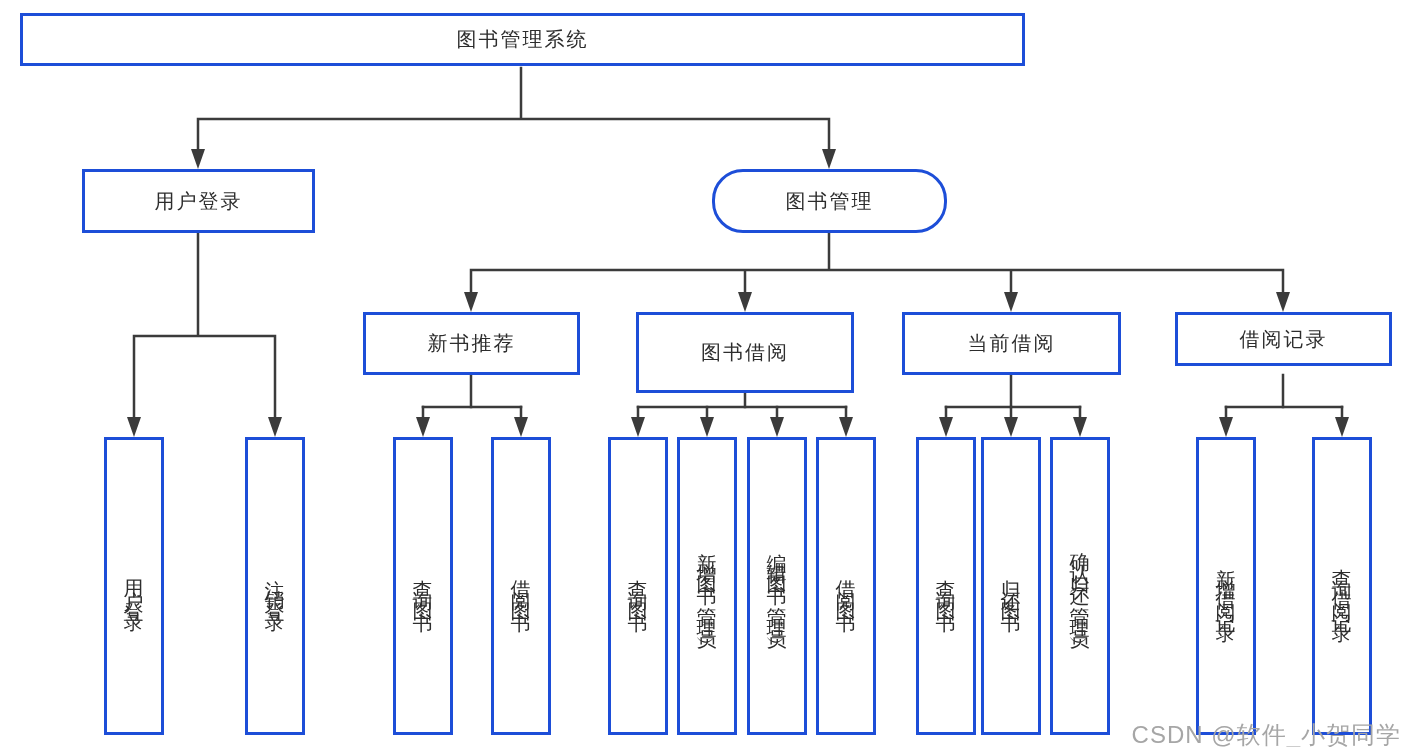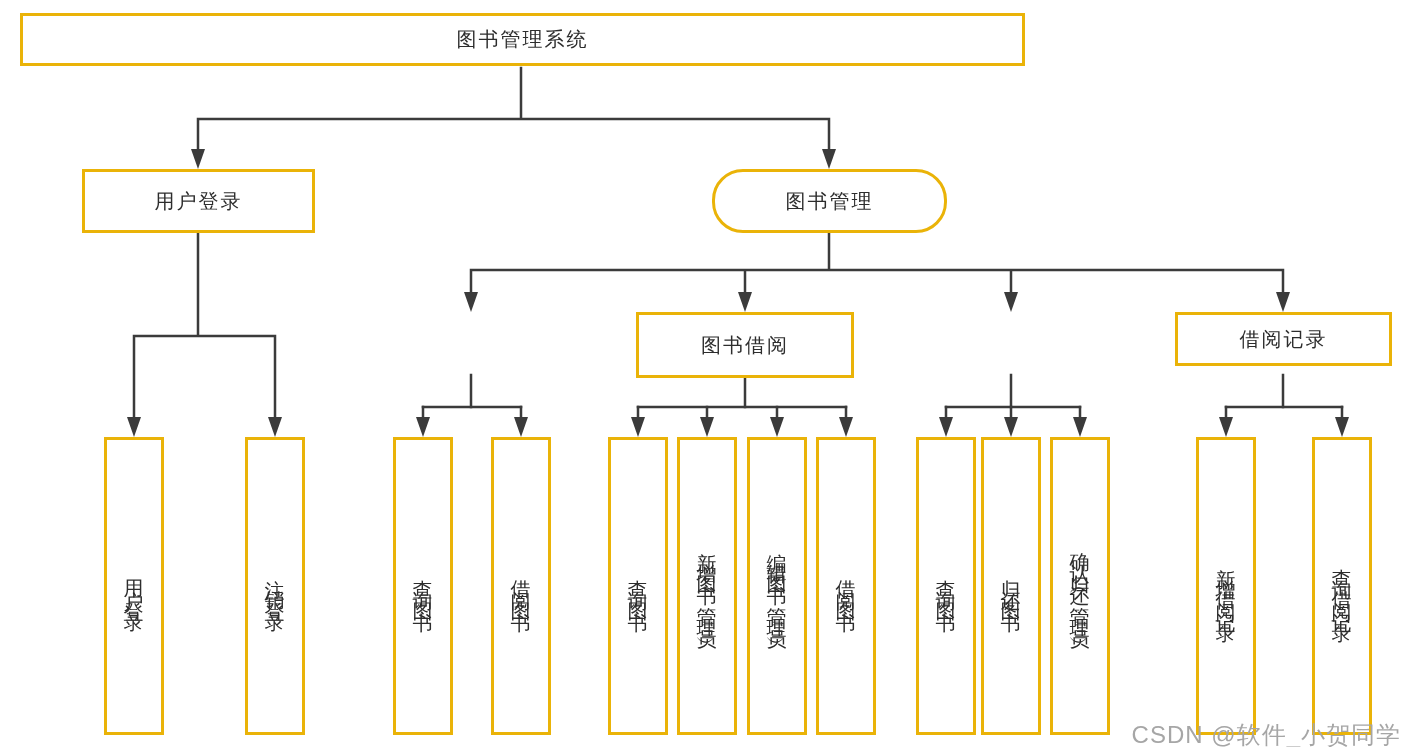--- a/index.html
+++ b/index.html
@@ -12,21 +12,21 @@
     overflow: hidden;
   }
   #connectors {
     position: absolute;
     left: 0; top: 0;
     z-index: 1;
   }
   .box {
     position: absolute;
     background: #ffffff;
-    border: 3px solid #eab308;
+    border: 3px solid #1d4ed8;
     box-sizing: border-box;
     display: flex;
     align-items: center;
     justify-content: center;
     color: #2d2d2d;
     z-index: 2;
   }
   .h-label {
     font-size: 20px;
     letter-spacing: 2px;
@@ -40,21 +40,21 @@
     letter-spacing: 11px;
     white-space: nowrap;
   }
   
   .n-root   { left: 20px;   top: 13px;  width: 1005px; height: 53px; }
   
   .n-user   { left: 82px;   top: 169px; width: 233px;  height: 64px; }
   .n-book   { left: 712px;  top: 169px; width: 235px;  height: 64px; border-radius: 31px; }
   
   .n-recommend { left: 363px;  top: 312px; width: 217px; height: 63px; }
-  .n-borrow    { left: 636px;  top: 312px; width: 218px; height: 66px; }
+  .n-borrow    { left: 636px;  top: 312px; width: 218px; height: 81px; }
   .n-current   { left: 902px;  top: 312px; width: 219px; height: 63px; }
   .n-records   { left: 1175px; top: 312px; width: 217px; height: 54px; }
   
   .leaf { top: 437px; width: 60px; height: 298px; }
   .lf0  { left: 104px; }
   .lf1  { left: 245px; }
   .lf2  { left: 393px; }
   .lf3  { left: 491px; }
   .lf4  { left: 608px; }
   .lf5  { left: 677px; }
@@ -117,22 +117,28 @@
     <span class="h-label">图书管理系统</span>
   </div>
 
   <div class="box n-user">
     <span class="h-label">用户登录</span>
   </div>
   <div class="box n-book">
     <span class="h-label">图书管理</span>
   </div>
 
+  <div class="box n-recommend">
+    <span class="h-label">新书推荐</span>
+  </div>
   <div class="box n-borrow">
     <span class="h-label">图书借阅</span>
+  </div>
+  <div class="box n-current">
+    <span class="h-label">当前借阅</span>
   </div>
   <div class="box n-records">
     <span class="h-label">借阅记录</span>
   </div>
 
   <div class="box leaf lf0">
     <span class="v-label">用户登录</span>
   </div>
   <div class="box leaf lf1">
     <span class="v-label">注销登录</span>

